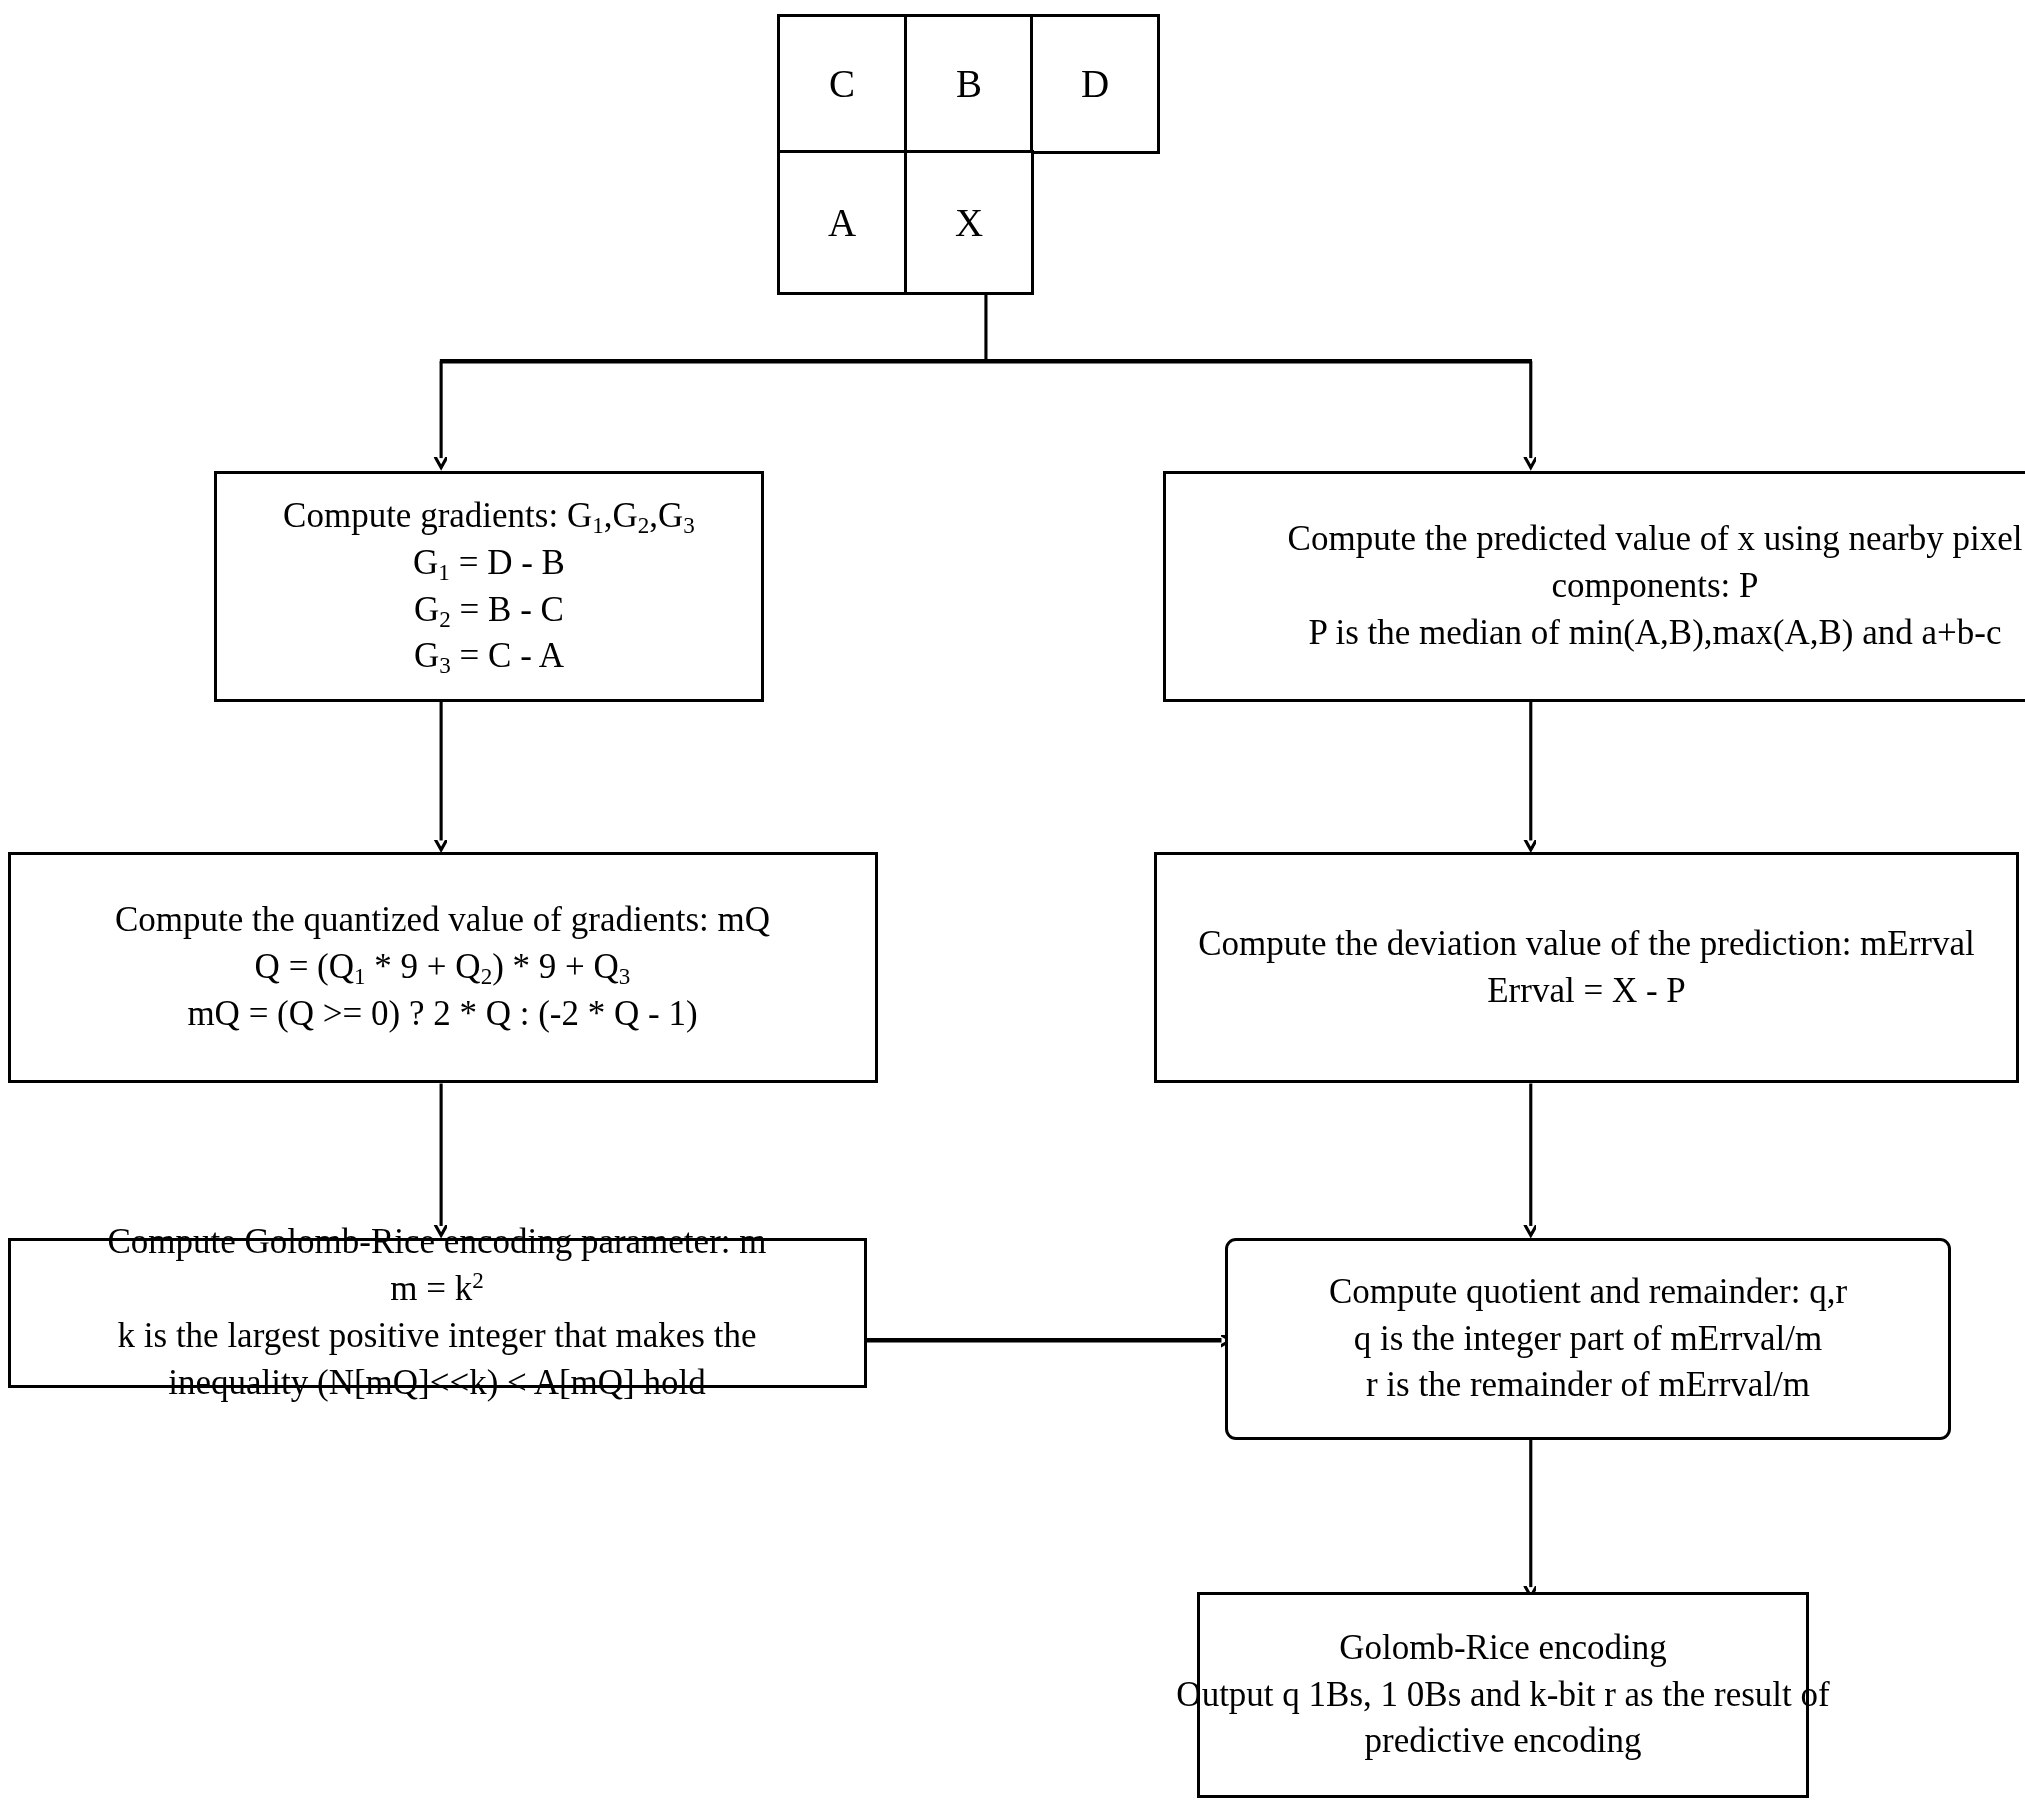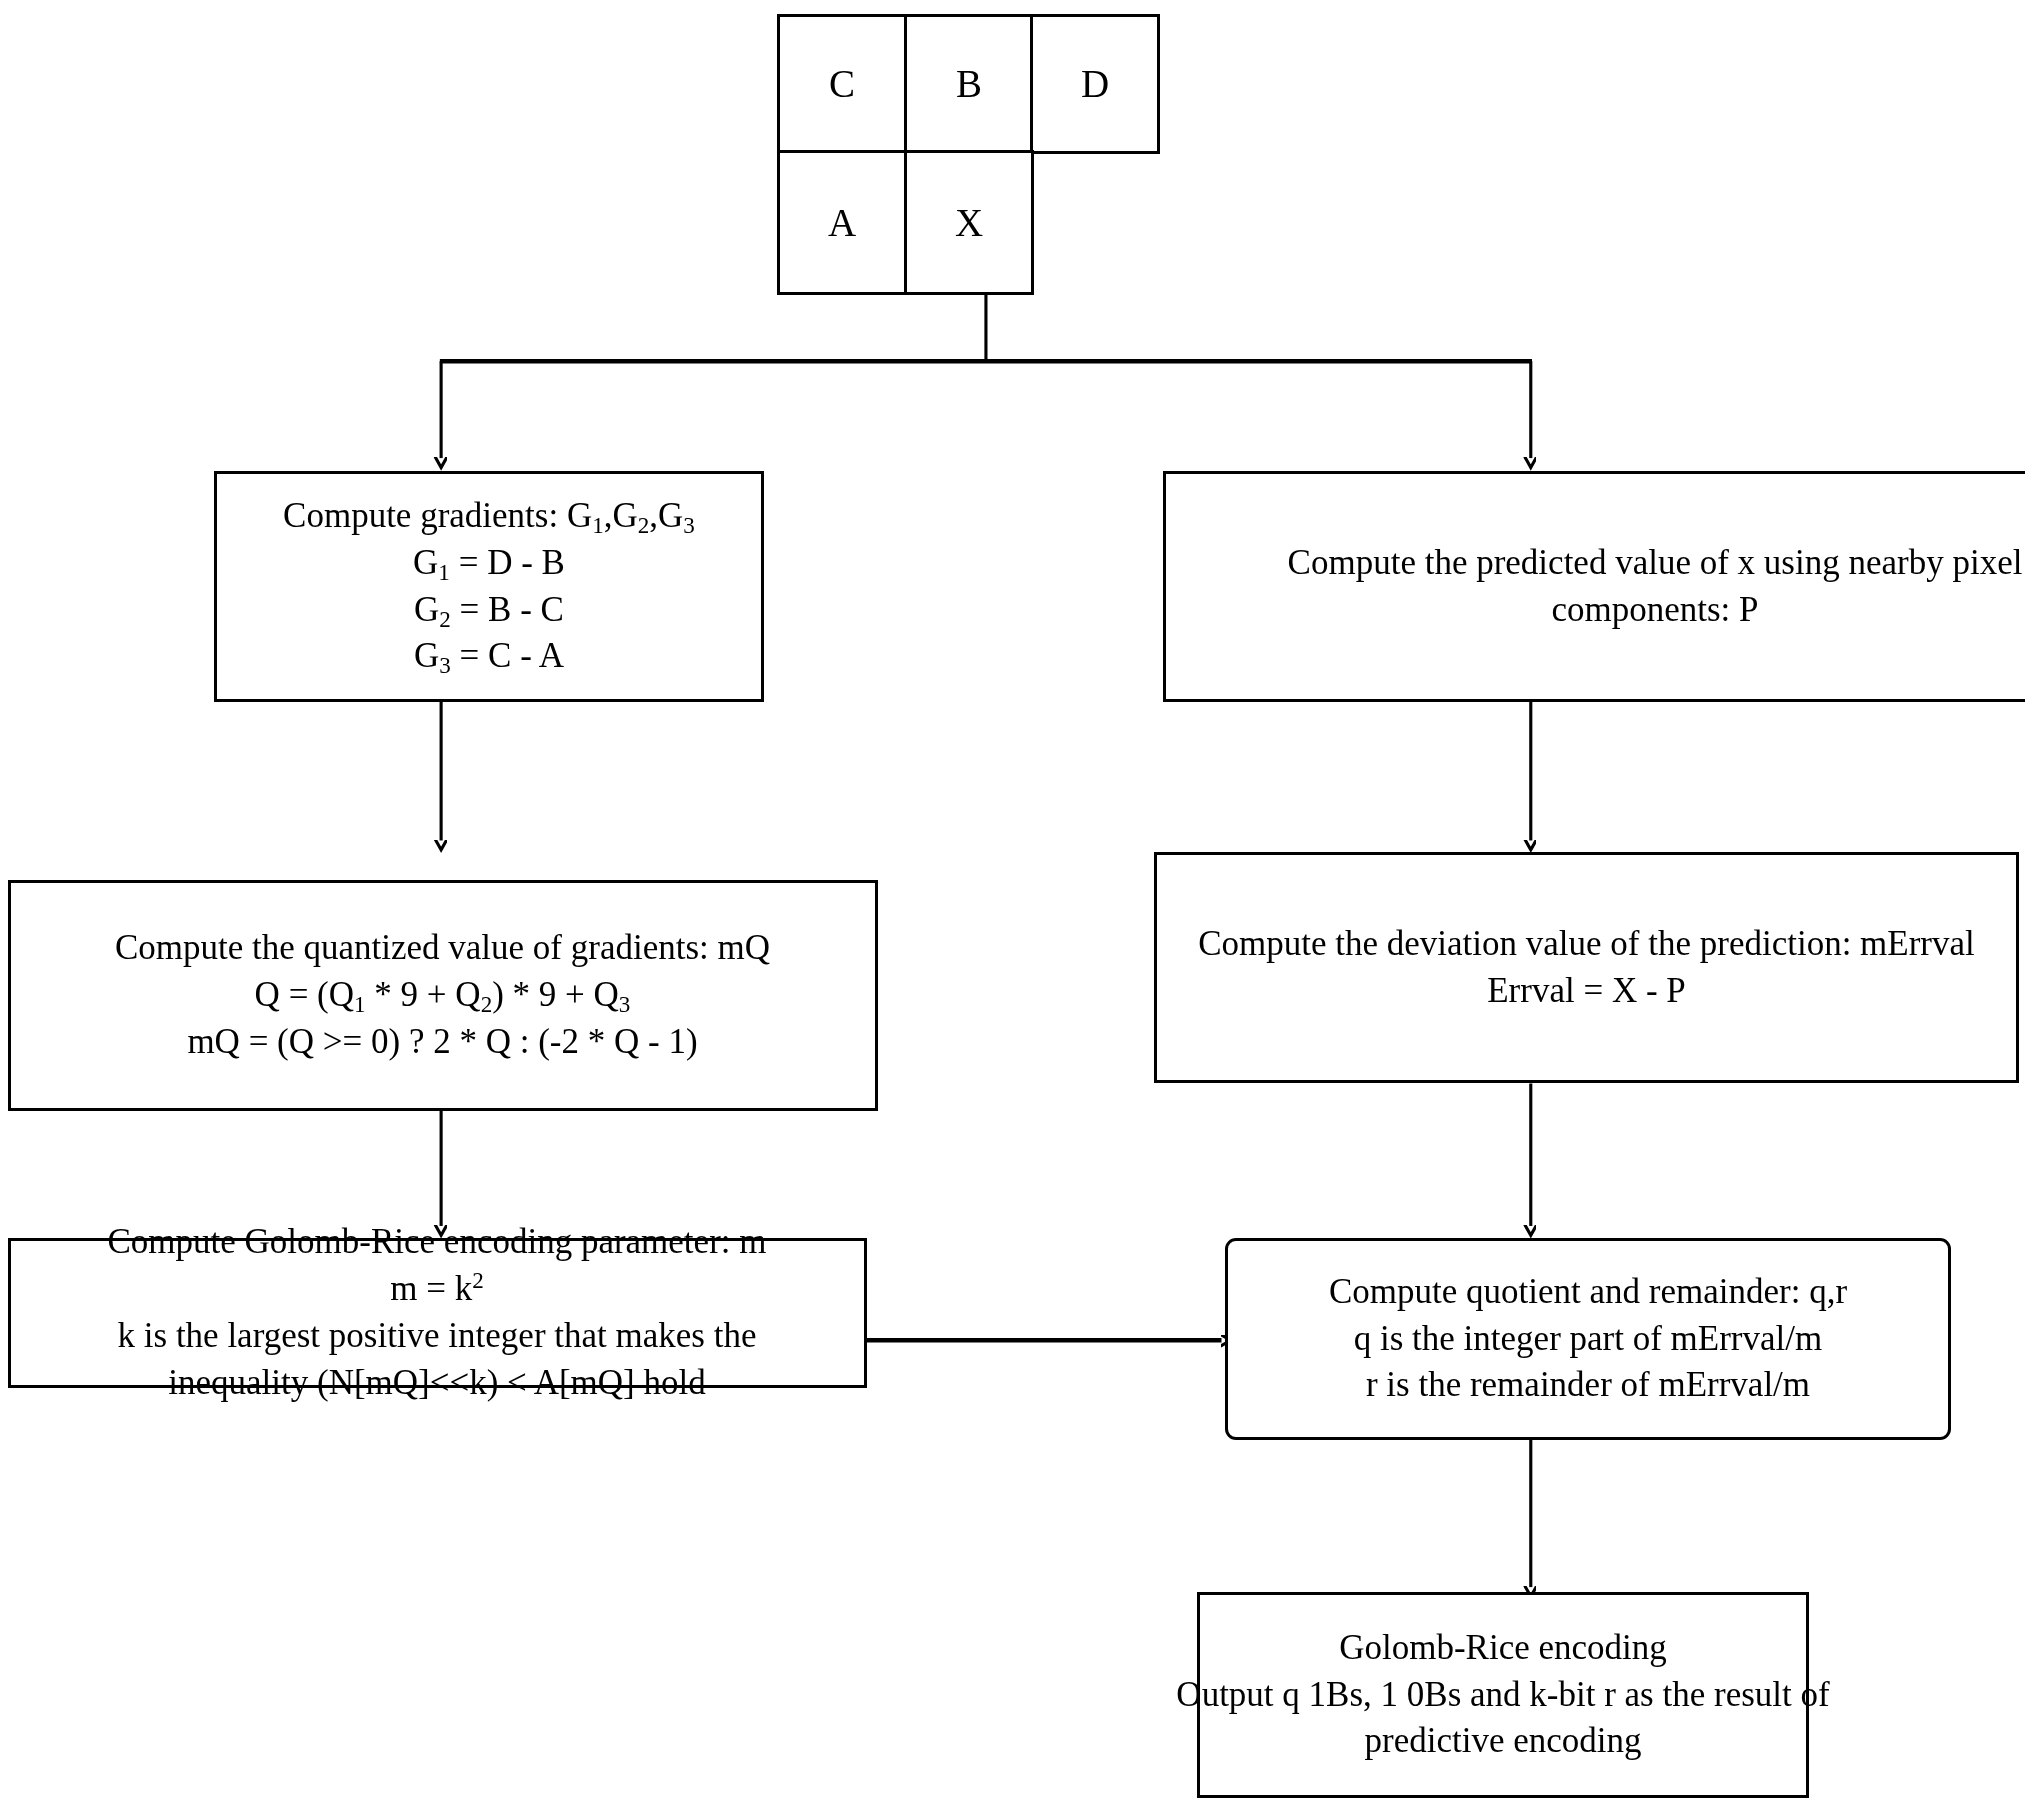--- a/index.html
+++ b/index.html
@@ -148,23 +148,24 @@
     <div class="proc-line">
       <span>G</span><sub>2</sub><span> = B - C</span>
     </div>
     <div class="proc-line">
       <span>G</span><sub>3</sub><span> = C - A</span>
     </div>
   </div>
 
   <div class="proc-box" style="left:1163px; top:471px; width:984px; height:231px;">
     <div class="proc-line wrap" style="max-width:756px;">Compute the predicted value of x using nearby pixel components: P</div>
+    <div class="proc-line">P is the median of min(A,B),max(A,B) and a+b-c</div>
   </div>
 
-  <div class="proc-box" style="left:7.5px; top:852px; width:870px; height:231px;margin-top:28px;">
+  <div class="proc-box" style="left:7.5px; top:852px; width:870px; height:231px;">
     <div class="proc-line">Compute the quantized value of gradients: mQ</div>
     <div class="proc-line">
       <span>Q = (Q</span><sub>1</sub><span>  *  9  +  Q</span><sub>2</sub><span>)  *  9  +  Q</span><sub>3</sub>
     </div>
     <div class="proc-line">mQ = (Q  &gt;=  0) ? 2  *  Q : (-2 * Q - 1)</div>
   </div>
 
   <div class="proc-box" style="left:1154px; top:852px; width:865px; height:231px;">
     <div class="proc-line">Compute the deviation value of the prediction: mErrval</div>
     <div class="proc-line">Errval = X  -  P</div>

